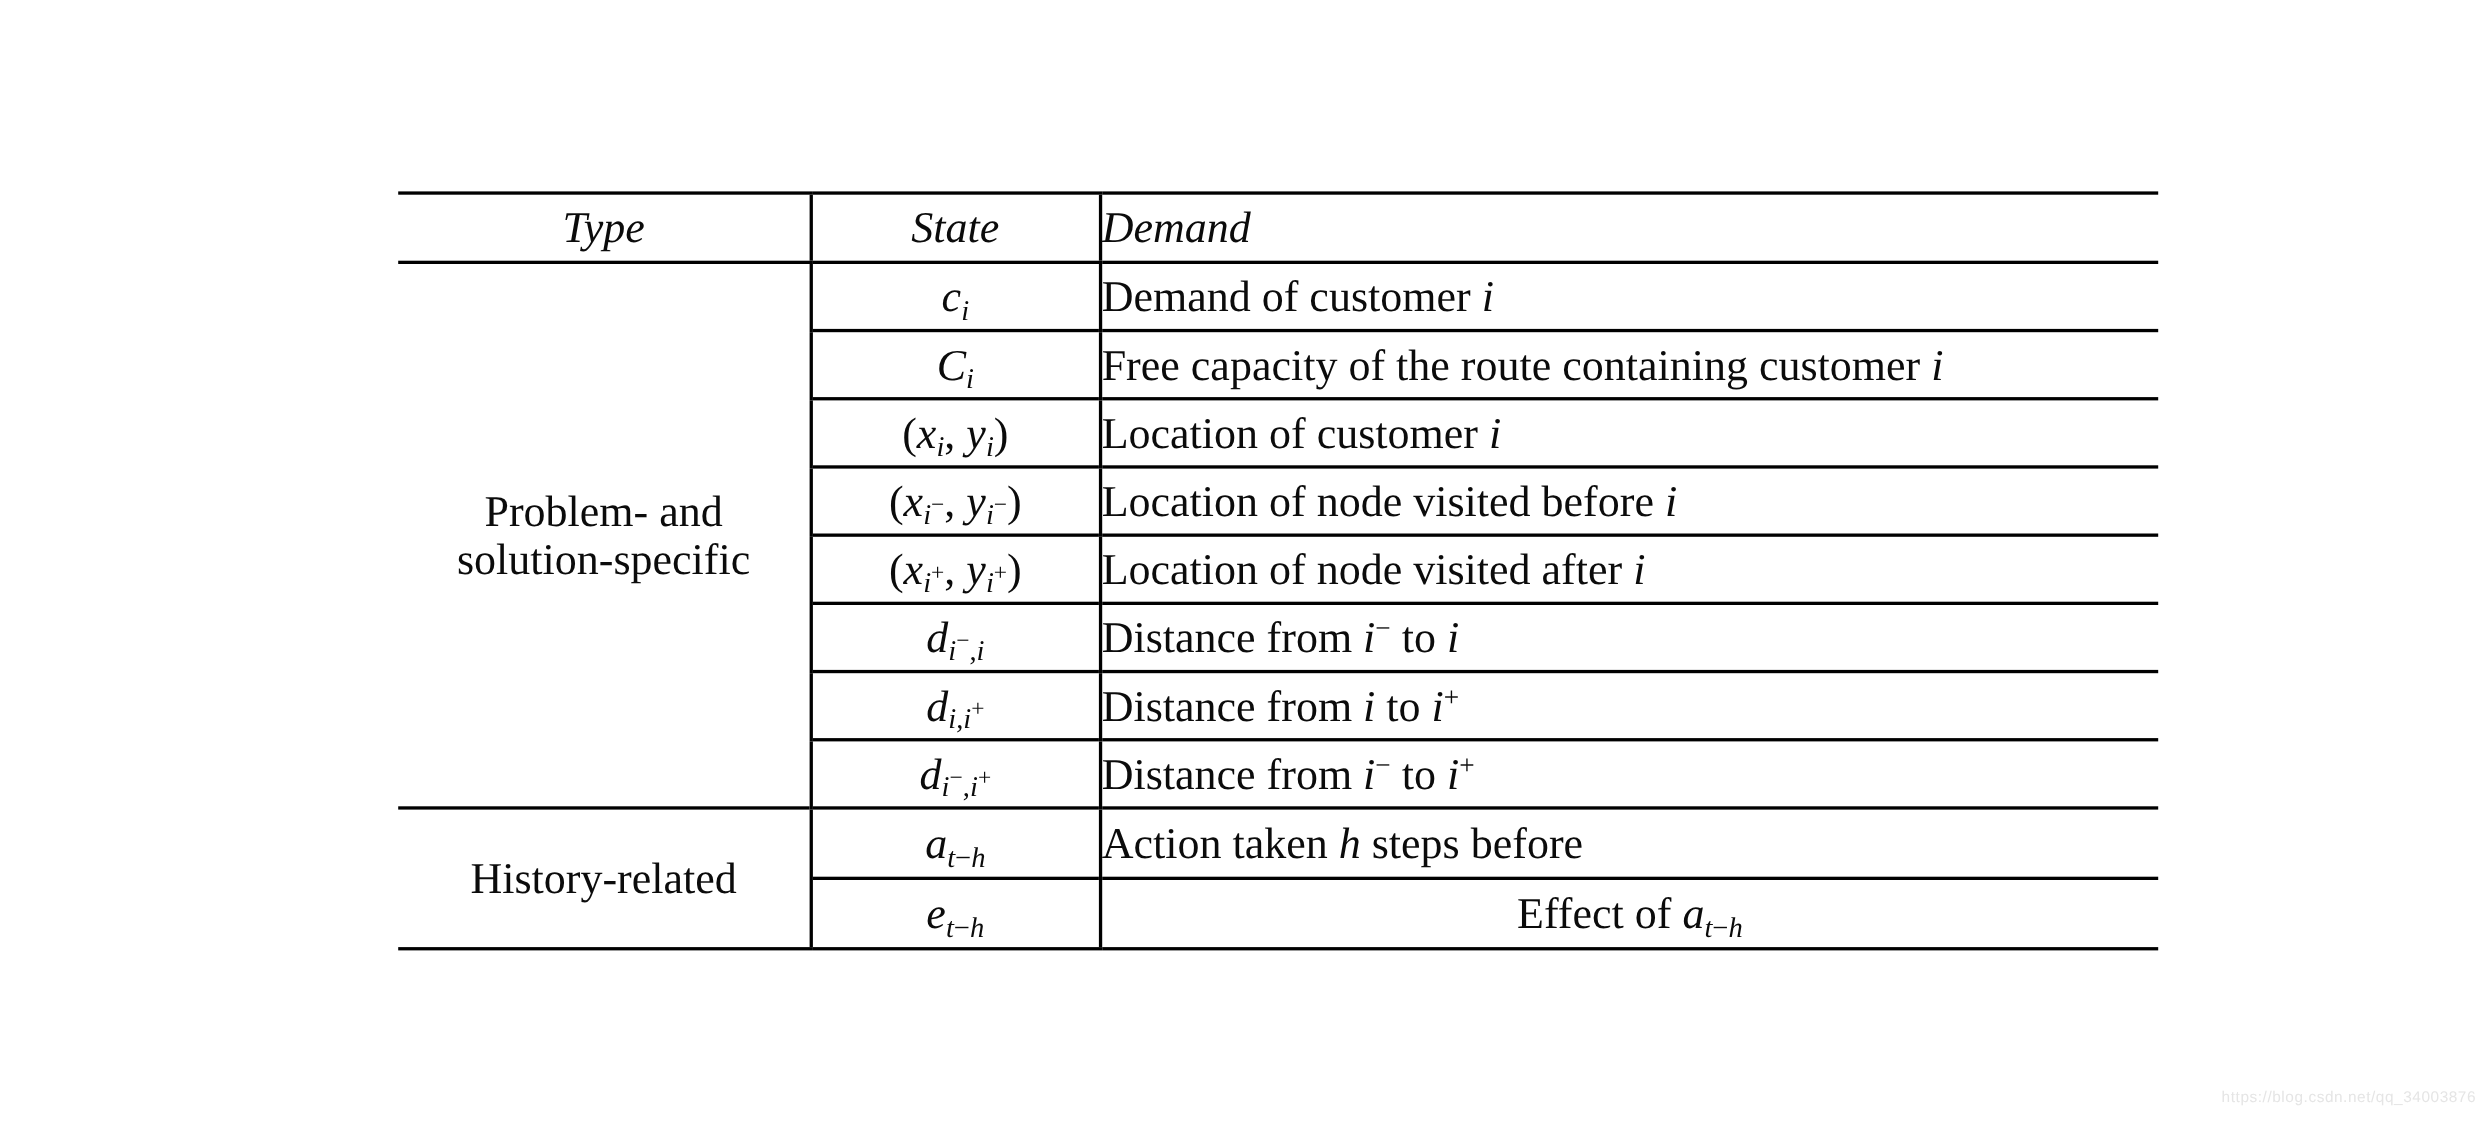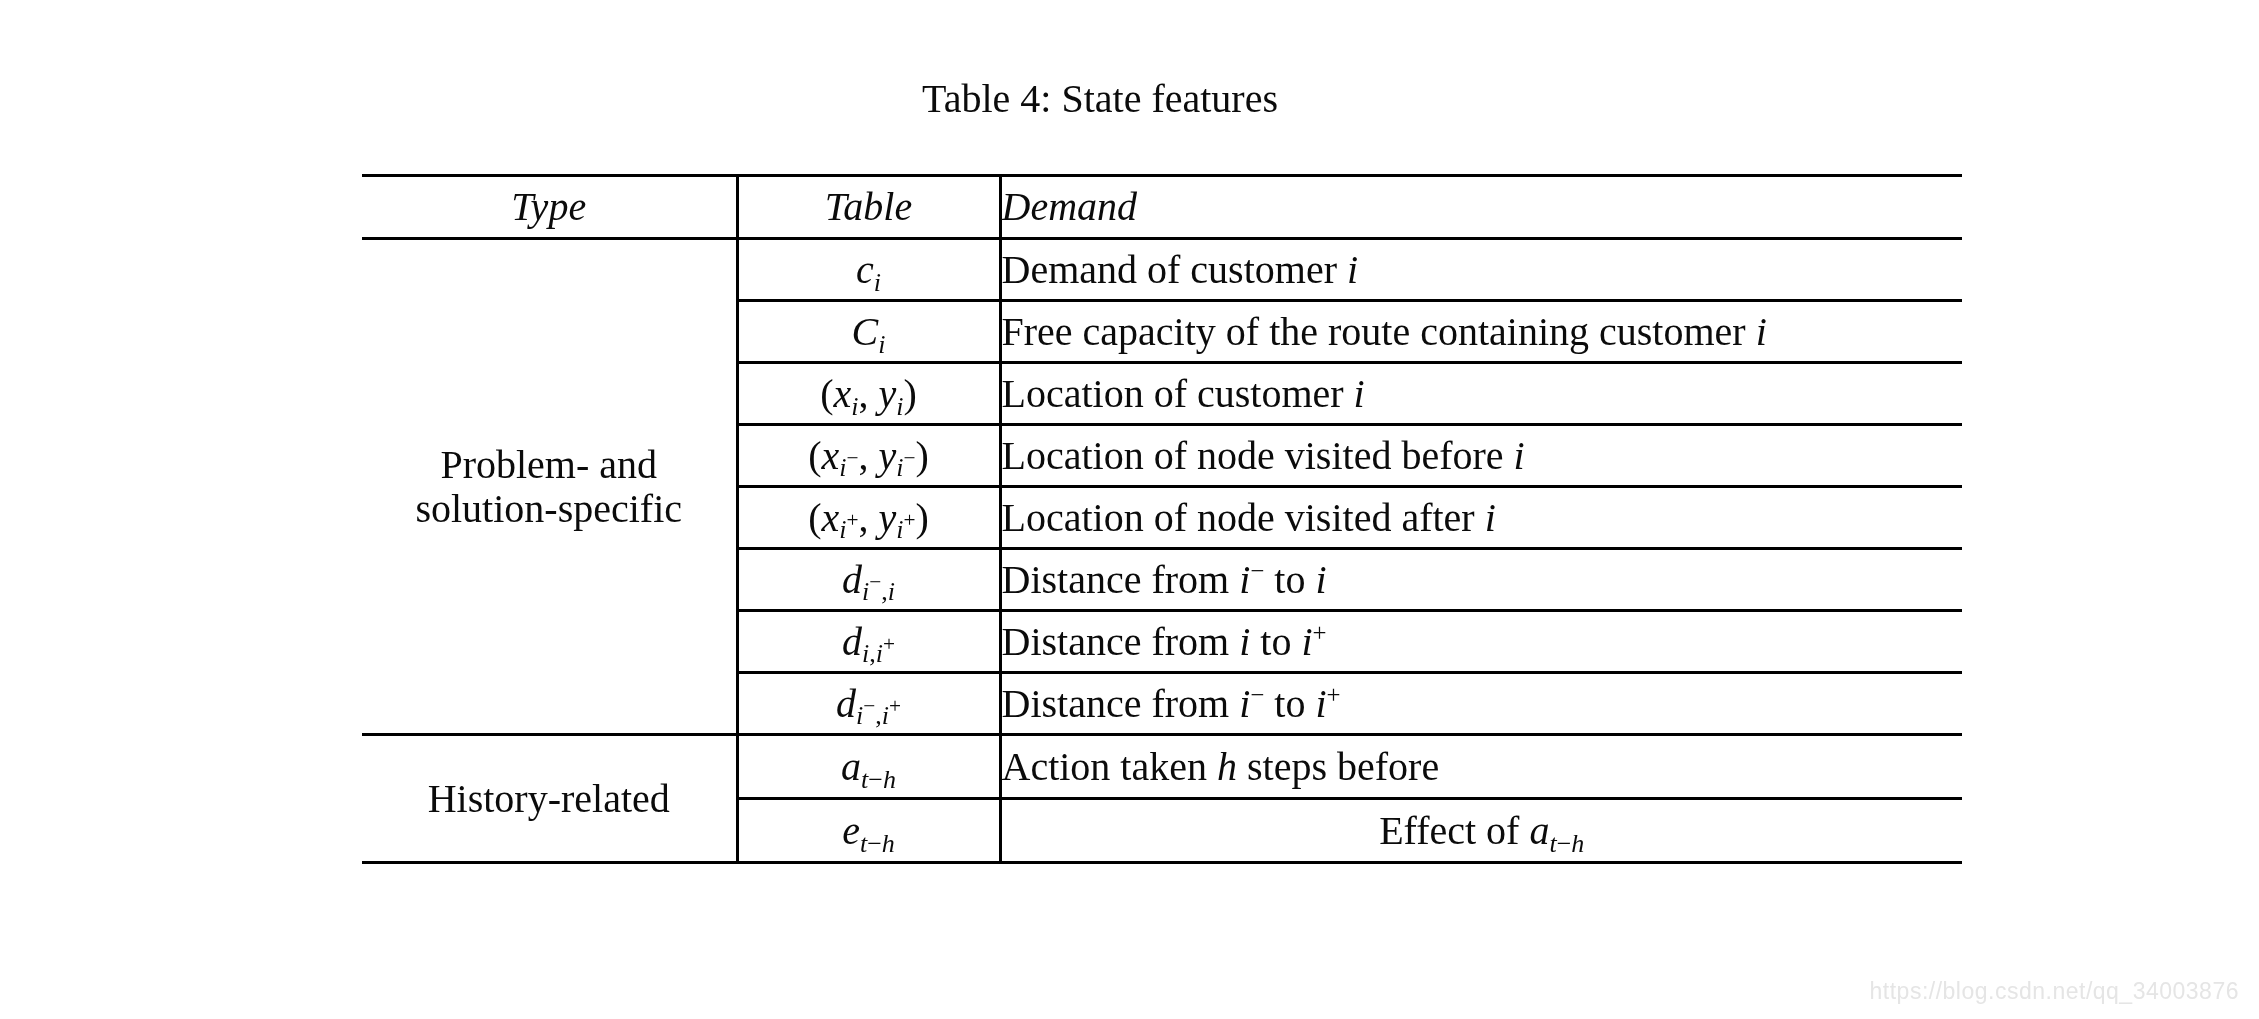--- a/index.html
+++ b/index.html
@@ -61,45 +61,44 @@
   .tbl td.span-bottom { border-bottom: 3px solid var(--line, #000); }
 
   
   .tbl sub { font-size: 65%; vertical-align: -0.3em; line-height: 0; }
   .tbl sub sup { font-size: 82%; vertical-align: 0.5em; line-height: 0; }
   .cell-det sup, .tbl th sup { font-size: 62%; vertical-align: 0.55em; line-height: 0; }
   .tbl i, .caption i { font-style: italic; }
 
   .watermark {
     position: absolute;
-    right: 20px;
+    right: 8px;
     bottom: 14px;
     font-family: "Liberation Sans", "DejaVu Sans", sans-serif;
-    font-size: 23px;
+    font-size: 14px;
     letter-spacing: 0.5px;
     color: var(--watermark, #e5e5e5);
   }
 </style>
 </head>
 <body>
 
 <div class="page">
 
-  <div class="caption">Table 4: State features</div>
 
   <table class="tbl">
     <colgroup>
       <col style="width:375px">
       <col style="width:263px">
       <col style="width:962px">
     </colgroup>
     <tbody>
       <tr class="hdr">
         <th class="cell-type">Type</th>
-        <th class="cell-name">Table</th>
+        <th class="cell-name">State</th>
         <th class="cell-det">Demand</th>
       </tr>
 
       <tr class="dr">
         <td class="cell-type" rowspan="8">Problem- and<br>solution-specific</td>
         <td class="cell-name"><i>c</i><sub><i>i</i></sub></td>
         <td class="cell-det">Demand of customer <i>i</i></td>
       </tr>
       <tr class="dr">
         <td class="cell-name"><i>C</i><sub><i>i</i></sub></td>

